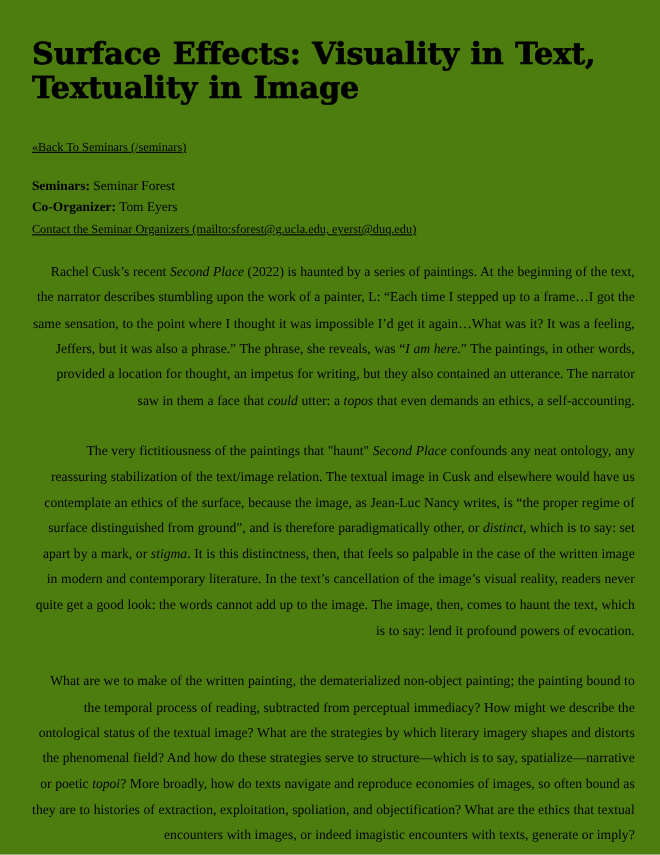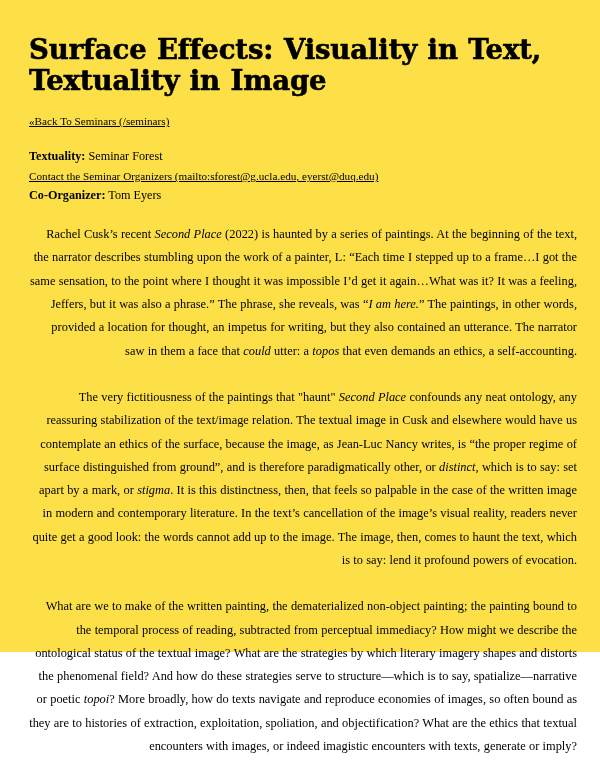--- a/index.html
+++ b/index.html
@@ -11,39 +11,39 @@
     width: 600px;
     height: 777px;
     overflow: hidden;
     font-family: "Liberation Serif", "DejaVu Serif", serif;
     color: #000000;
     -webkit-font-smoothing: antialiased;
   }
   .page {
     position: relative;
     width: 600px;
-    height: 652px;
-    background: #fde047;
+    height: 777px;
+    background: #4d7c0f;
     box-sizing: border-box;
     padding: 34px 23px 16px 29px;
   }
   .doc-title {
     font-family: "DejaVu Serif", "Liberation Serif", serif;
     font-weight: 700;
     font-size: 27.5px;
     line-height: 1.13;
     letter-spacing: -0.1px;
     margin: 0 0 0 0;
     color: #000;
     
     -webkit-text-stroke: 0.62px #000;
     word-spacing: 1px;
   }
   .back-link-row {
-    margin-top: 15px;
+    margin-top: 28px;
   }
   a.doclink {
     color: #000;
     text-decoration: underline;
     font-size: 11.2px;
     line-height: 1.3;
   }
   .meta {
     margin-top: 18px;
   }
@@ -79,23 +79,23 @@
 
 <div class="page">
 
   <h1 class="doc-title">Surface Effects: Visuality in Text, Textuality in Image</h1>
 
   <div class="back-link-row">
     <a class="doclink" href="#">«Back To Seminars (/seminars)</a>
   </div>
 
   <div class="meta">
-    <p class="meta-line"><b>Textuality:</b><span> Seminar Forest</span></p>
+    <p class="meta-line"><b>Seminars:</b><span> Seminar Forest</span></p>
+    <p class="meta-line"><b>Co-Organizer:</b><span> Tom Eyers</span></p>
     <p class="meta-line contact-line"><a class="doclink" href="#">Contact the Seminar Organizers (mailto:sforest@g.ucla.edu, eyerst@duq.edu)</a></p>
-    <p class="meta-line"><b>Co-Organizer:</b><span> Tom Eyers</span></p>
   </div>
 
   <div class="body-block">
 
     <p class="para"><span>Rachel Cusk’s recent </span><em>Second Place</em><span> (2022) is haunted by a series of paintings. At the beginning of the text, the narrator describes stumbling upon the work of a painter, L: “Each time I stepped up to a frame…I got the same sensation, to the point where I thought it was impossible I’d get it again…What was it? It was a feeling, Jeffers, but it was also a phrase.” The phrase, she reveals, was “</span><em>I am here.</em><span>” The paintings, in other words, provided a location for thought, an impetus for writing, but they also contained an utterance. The narrator saw in them a face that </span><em>could</em><span> utter: a </span><em>topos</em><span> that even demands an ethics, a self-accounting.</span></p>
 
     <p class="para"><span>The very fictitiousness of the paintings that "haunt" </span><em>Second Place</em><span> confounds any neat ontology, any reassuring stabilization of the text/image relation. The textual image in Cusk and elsewhere would have us contemplate an ethics of the surface, because the image, as Jean-Luc Nancy writes, is “the proper regime of surface distinguished from ground”, and is therefore paradigmatically other, or </span><em>distinct</em><span>, which is to say: set apart by a mark, or </span><em>stigma</em><span>. It is this distinctness, then, that feels so palpable in the case of the written image in modern and contemporary literature. In the text’s cancellation of the image’s visual reality, readers never quite get a good look: the words cannot add up to the image. The image, then, comes to haunt the text, which is to say: lend it profound powers of evocation.</span></p>
 
     <p class="para"><span>What are we to make of the written painting, the dematerialized non-object painting; the painting bound to the temporal process of reading, subtracted from perceptual immediacy? How might we describe the ontological status of the textual image? What are the strategies by which literary imagery shapes and distorts the phenomenal field? And how do these strategies serve to structure—which is to say, spatialize—narrative or poetic </span><em>topoi</em><span>? More broadly, how do texts navigate and reproduce economies of images, so often bound as they are to histories of extraction, exploitation, spoliation, and objectification? What are the ethics that textual encounters with images, or indeed imagistic encounters with texts, generate or imply?</span></p>
 

